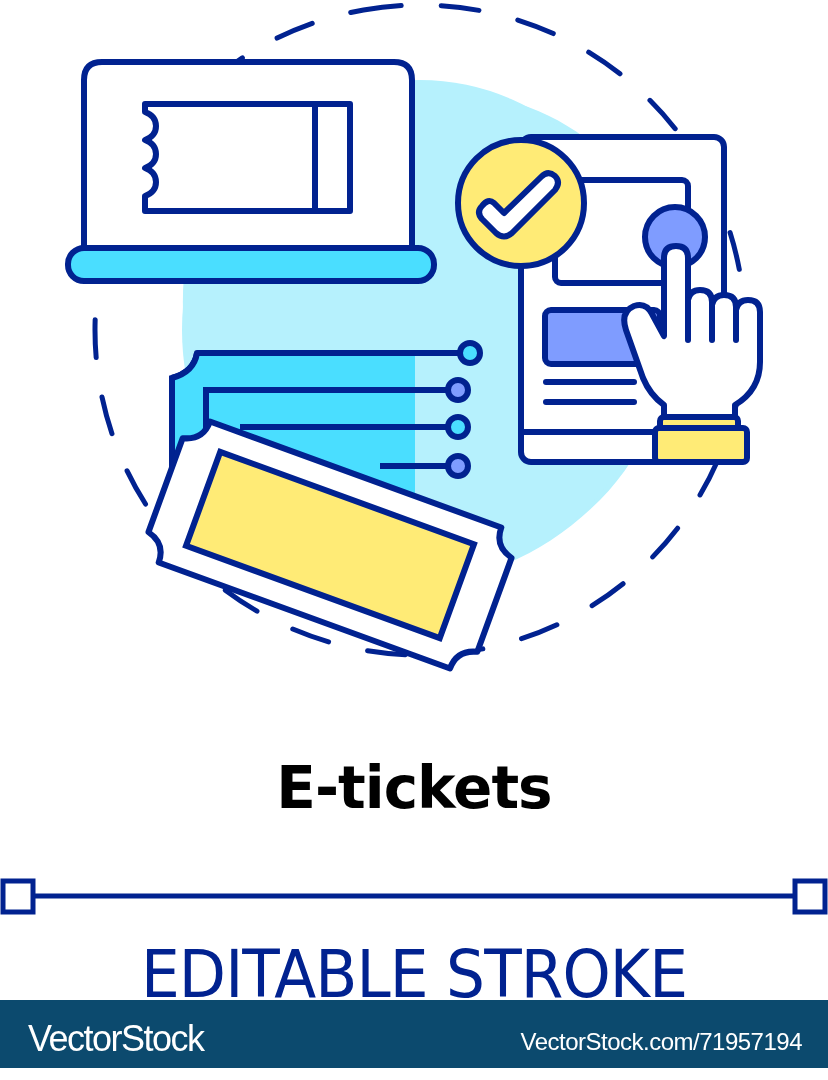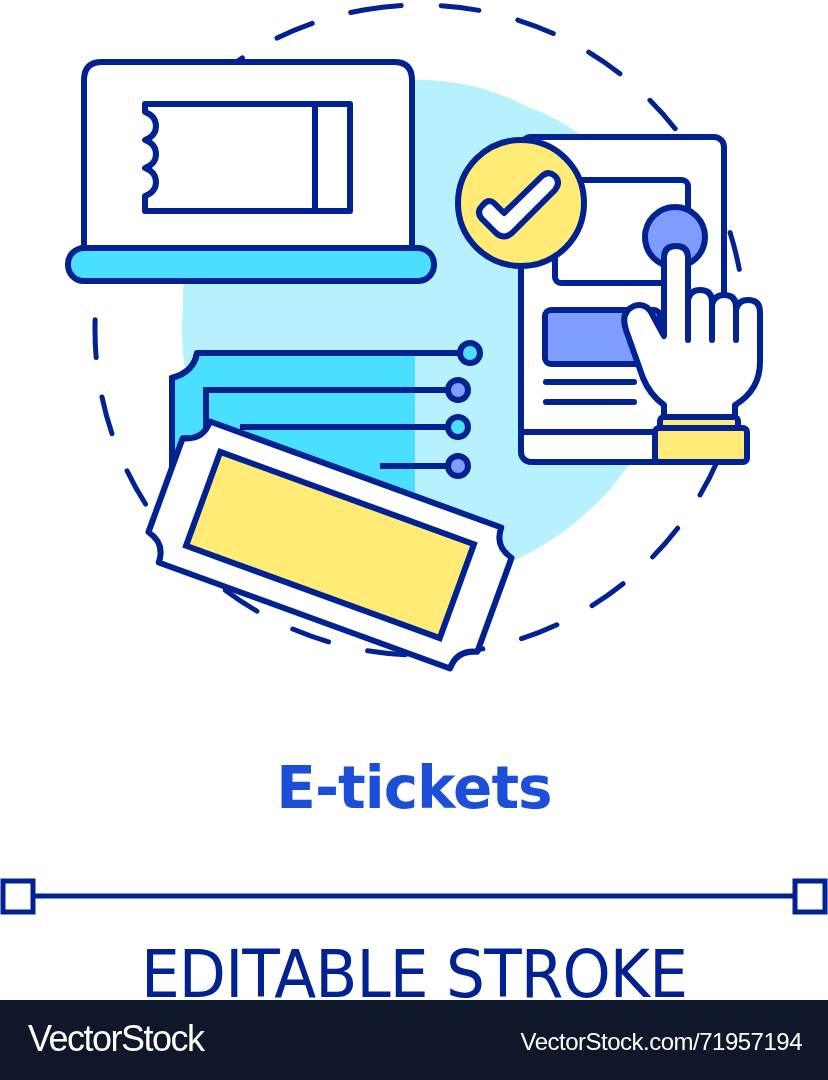--- a/index.html
+++ b/index.html
@@ -1,21 +1,21 @@
 <!DOCTYPE html>
 <html><head>
 <meta charset="utf-8">
 <style>
   html, body { margin: 0; padding: 0; background: #ffffff; }
   body { width: 828px; height: 1080px; position: relative; overflow: hidden; font-family: "DejaVu Sans", sans-serif; }
   .illustration { position: absolute; left: 0; top: 0; width: 828px; height: 700px; }
-  .title { position: absolute; left: 0; top: 748px; width: 828px; text-align: center; font-family: "DejaVu Sans", sans-serif; font-weight: bold; font-size: 58px; color: #1d4ed8; letter-spacing: -1px; line-height: 80px; }
+  .title { position: absolute; left: 0; top: 748px; width: 828px; text-align: center; font-family: "DejaVu Sans", sans-serif; font-weight: bold; font-size: 58px; color: #000000; letter-spacing: -1px; line-height: 80px; }
   .stroke-line { position: absolute; left: 0; top: 878px; width: 828px; height: 40px; }
   .editable { position: absolute; left: 0; top: 935px; width: 828px; text-align: center; font-family: "DejaVu Sans", sans-serif; font-size: 66px; color: #012290; line-height: 80px; transform: scaleX(0.93); letter-spacing: -1px; }
-  .footer { position: absolute; left: 0; top: 1000px; width: 828px; height: 80px; background: #0f172a; color: #ffffff; }
+  .footer { position: absolute; left: 0; top: 1000px; width: 828px; height: 68px; background: #0c4a6e; color: #ffffff; }
   .footer .brand { position: absolute; left: 28px; top: 18px; font-family: "Liberation Sans", sans-serif; font-size: 36px; letter-spacing: -1.5px; }
   .footer .url { position: absolute; right: 26px; top: 28px; font-family: "Liberation Sans", sans-serif; font-size: 24px; letter-spacing: -0.5px; }
 </style>
 </head>
 <body>
 
 <svg class="illustration" viewBox="0 0 828 700" xmlns="http://www.w3.org/2000/svg">
 
   <path d="M430 93 C520 88 600 130 640 200 C690 290 680 420 600 500 C540 560 470 585 410 580 L410 300 C300 300 210 320 185 340 C175 250 200 170 260 130 C310 100 370 95 430 93 Z" fill="#B6F1FD"></path>
   <ellipse cx="420" cy="330" rx="238" ry="250" fill="#B6F1FD"></ellipse>

